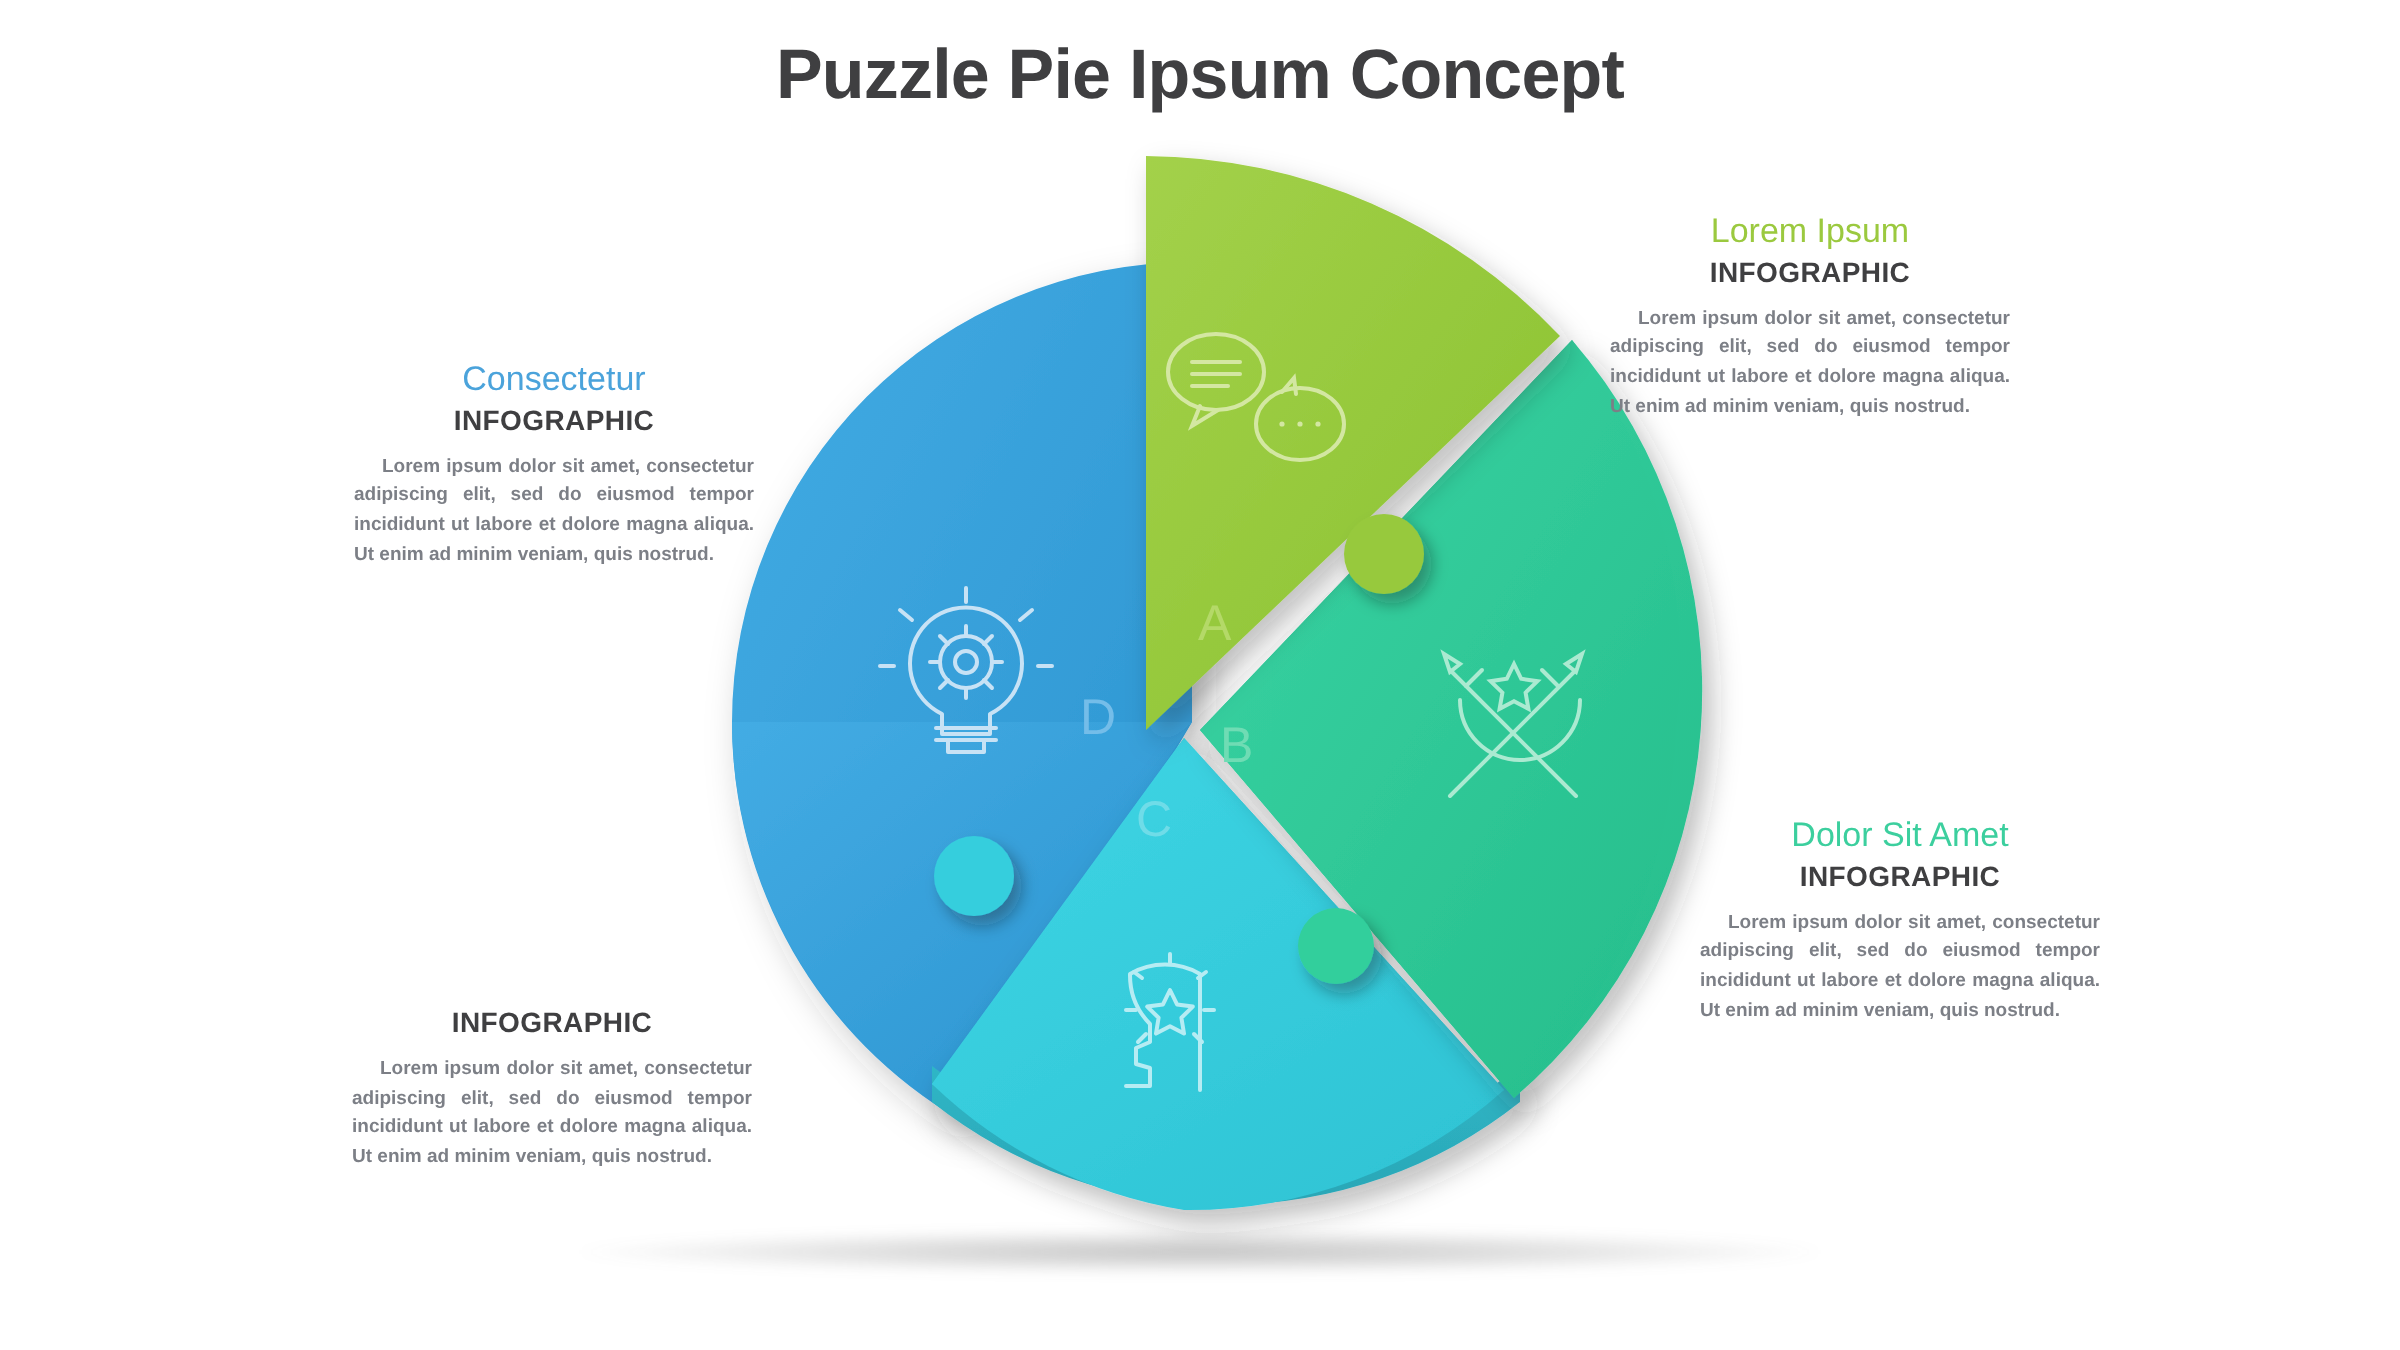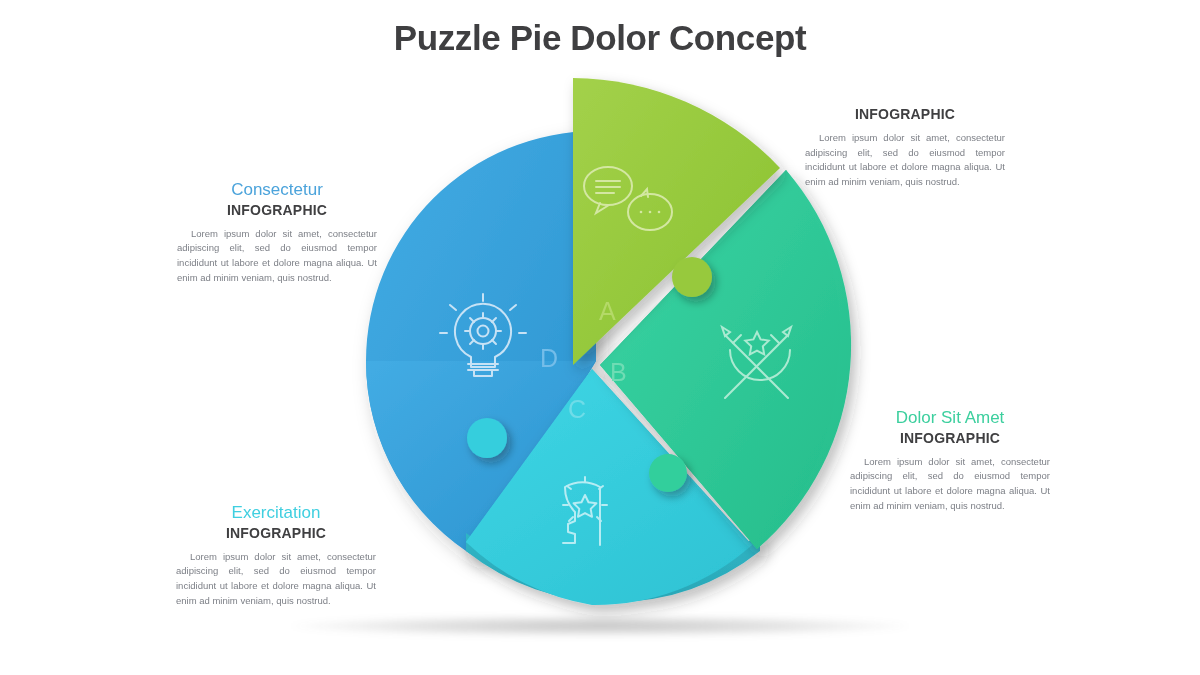--- a/index.html
+++ b/index.html
@@ -52,20 +52,21 @@
     color: #3f3f41;
     letter-spacing: 0.2px;
     margin-bottom: 9px;
   }
   .callout .c-body {
     font-size: 9.5px;
     line-height: 1.55;
     color: #7c7f86;
     text-align: justify;
     text-indent: 14px;
+    font-weight: bold;
   }
   .callout.align-right { text-align: right; }
   .callout.align-left  { text-align: left;  }
   .callout.align-right .c-title,
   .callout.align-right .c-sub { text-align: center; }
   .callout.align-left .c-title,
   .callout.align-left .c-sub { text-align: center; }
 
   #callout-consectetur  { left: 177px; top: 180px; }
   #callout-lorem        { left: 805px; top: 106px; }
@@ -85,21 +86,21 @@
   svg.pie { position: absolute; left: 0; top: 0; }
   .letter {
     font-family: "Liberation Sans", sans-serif;
     font-size: 25px;
     font-weight: normal;
   }
 </style>
 </head>
 <body>
 
-<div id="page-title">Puzzle Pie Dolor Concept</div>
+<div id="page-title">Puzzle Pie Ipsum Concept</div>
 
 <div class="chart-stage">
 
   <div class="ground-shadow"></div>
 
   <svg class="pie" width="1200" height="675" viewBox="0 0 1200 675">
     <defs>
       <linearGradient id="gradGreen" x1="0" y1="0" x2="1" y2="1">
         <stop offset="0%" stop-color="#a3d14a"></stop>
         <stop offset="100%" stop-color="#89c12f"></stop>
@@ -264,29 +265,29 @@
     </g>
   </svg>
 
   <div class="callout align-right" id="callout-consectetur">
     <div class="c-title" style="color:#4ba3db">Consectetur</div>
     <div class="c-sub">INFOGRAPHIC</div>
     <div class="c-body">Lorem ipsum dolor sit amet, consectetur adipiscing elit, sed do eiusmod tempor incididunt ut labore et dolore magna aliqua. Ut enim ad minim veniam, quis nostrud.</div>
   </div>
 
   <div class="callout align-left" id="callout-lorem">
+    <div class="c-title" style="color:#9bc93f">Lorem Ipsum</div>
     <div class="c-sub">INFOGRAPHIC</div>
     <div class="c-body">Lorem ipsum dolor sit amet, consectetur adipiscing elit, sed do eiusmod tempor incididunt ut labore et dolore magna aliqua. Ut enim ad minim veniam, quis nostrud.</div>
   </div>
 
   <div class="callout align-left" id="callout-dolor">
     <div class="c-title" style="color:#3ccf9e">Dolor Sit Amet</div>
     <div class="c-sub">INFOGRAPHIC</div>
     <div class="c-body">Lorem ipsum dolor sit amet, consectetur adipiscing elit, sed do eiusmod tempor incididunt ut labore et dolore magna aliqua. Ut enim ad minim veniam, quis nostrud.</div>
   </div>
 
   <div class="callout align-right" id="callout-exercitation">
-    <div class="c-title" style="color:#3fcfe0">Exercitation</div>
     <div class="c-sub">INFOGRAPHIC</div>
     <div class="c-body">Lorem ipsum dolor sit amet, consectetur adipiscing elit, sed do eiusmod tempor incididunt ut labore et dolore magna aliqua. Ut enim ad minim veniam, quis nostrud.</div>
   </div>
 
 </div>
 
 </body></html>

